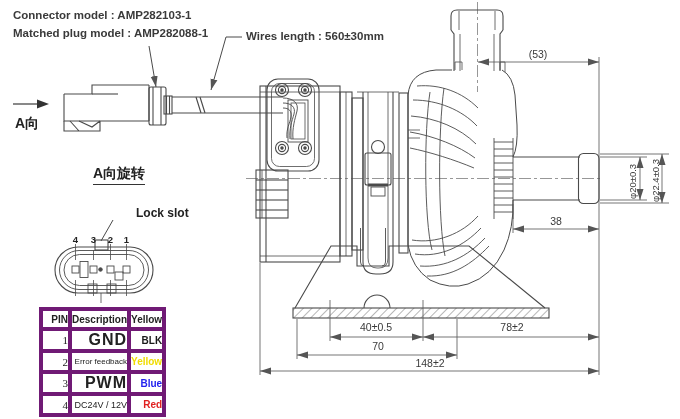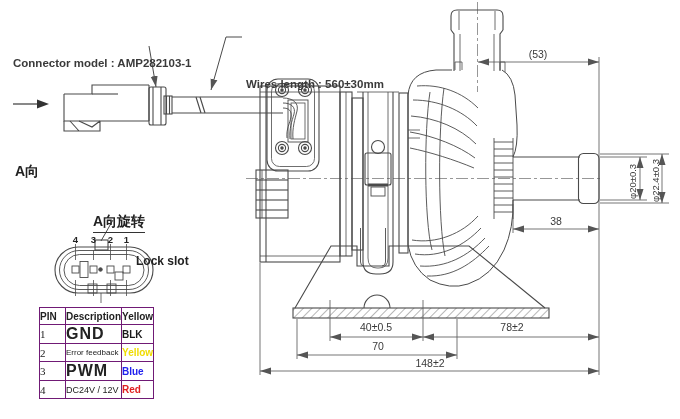--- a/index.html
+++ b/index.html
@@ -1,25 +1,25 @@
 <!DOCTYPE html>
 <html><head>
 <meta charset="utf-8">
 <style>
   html,body{margin:0;padding:0;background:#ffffff;}
   .stage{position:relative;width:680px;height:419px;background:#fff;overflow:hidden;
          font-family:"Liberation Sans",sans-serif;color:#333;}
   .stage svg{position:absolute;left:0;top:0;}
-  .ann{position:absolute;white-space:nowrap;color:#3a3a3a;font-weight:600;font-size:11.5px;margin-top:48px;}
+  .ann{position:absolute;white-space:nowrap;color:#3a3a3a;font-weight:600;font-size:11.5px;}
   .ann-big{font-size:14px;font-weight:700;color:#222;}
   .underlined{border-bottom:1.6px solid #333;padding-bottom:1px;}
   .locklabel{font-size:12px;font-weight:700;color:#222;}
   
   .pin-table{position:absolute;left:39px;top:307px;border-collapse:collapse;table-layout:fixed;}
-  .pin-table td,.pin-table th{border:1px solid #701a75;text-align:left;vertical-align:middle;
+  .pin-table td,.pin-table th{border:4px solid #701a75;text-align:right;vertical-align:middle;
         padding:0;overflow:hidden;background:#fff;margin-left:31px;}
   .pin-table th{height:16px;font-size:10px;font-weight:700;color:#222;}
   .pin-table td{height:17px;}
   .col-pin{width:25px;}
   .col-desc{width:54px;}
   .col-color{width:29px;}
   .th-color{font-size:8px;font-weight:600;}
   .cell-pin{font-family:"Liberation Serif",serif;font-size:11px;color:#222;}
   .desc-lg{font-size:16px;letter-spacing:1px;color:#222;font-weight:700;}
   .desc-sm{font-size:8px;color:#222;}
@@ -262,20 +262,21 @@
     </g>
     <g font-family="Liberation Sans, sans-serif" font-size="9.5" font-weight="600" fill="#222" text-anchor="middle">
       <text x="75.5" y="243">4</text>
       <text x="93.5" y="243">3</text>
       <text x="110.5" y="243">2</text>
       <text x="126.5" y="243">1</text>
     </g>
   </svg>
 
   <div class="ann" style="left:13px;top:9px;">Connector model : AMP282103-1</div>
+  <div class="ann" style="left:13px;top:27px;">Matched plug model : AMP282088-1</div>
   <div class="ann" style="left:246px;top:30px;">Wires length : 560±30mm</div>
   <div class="ann ann-big" style="left:15px;top:115px;">A向</div>
   <div class="ann ann-big underlined" style="left:93px;top:165px;">A向旋转</div>
   <div class="ann locklabel" style="left:104px;top:206px;padding-left:32px;">Lock slot</div>
 
   <table class="pin-table">
     <thead>
       <tr>
         <th class="col-pin">PIN</th>
         <th class="col-desc">Description</th>

